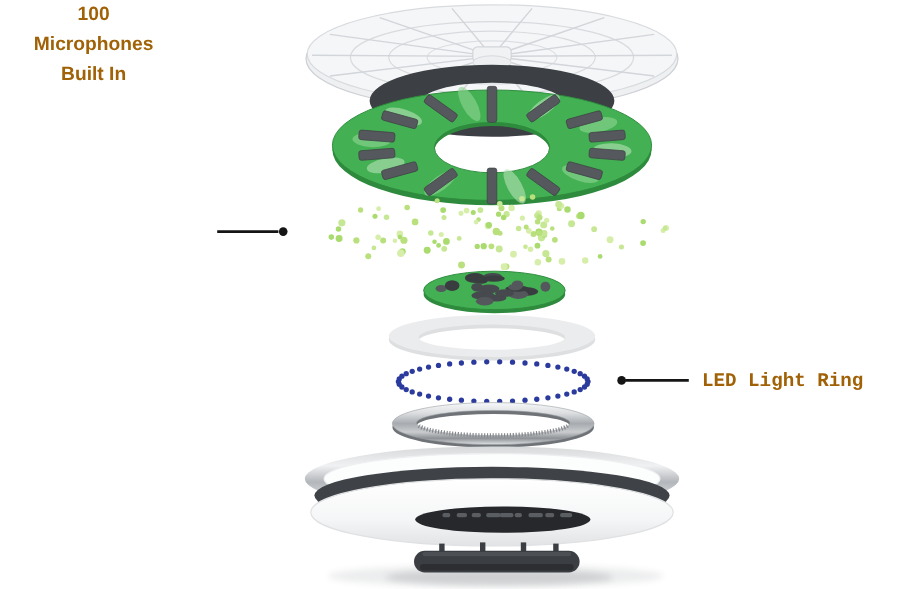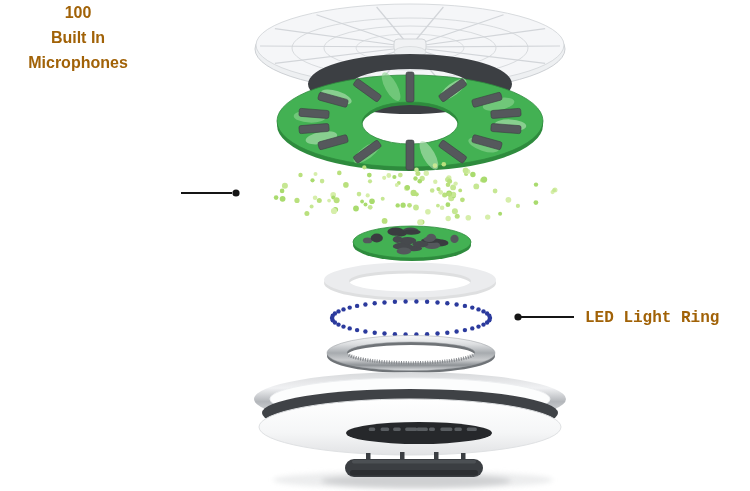--- a/index.html
+++ b/index.html
@@ -330,18 +330,18 @@
       <circle cx="236" cy="193" r="3.6" fill="#151515"></circle>
     </g>
     <g>
       <circle cx="518" cy="317" r="3.6" fill="#151515"></circle>
       <line x1="521" y1="317" x2="574" y2="317" stroke="#151515" stroke-width="2.2"></line>
     </g>
   </svg>
 
   <div class="label label-left">
     <div>100</div>
+    <div>Microphones</div>
     <div>Built In</div>
-    <div>Microphones</div>
   </div>
   <div class="label label-right">LED Light Ring</div>
 
 </div>
 
 </body></html>

